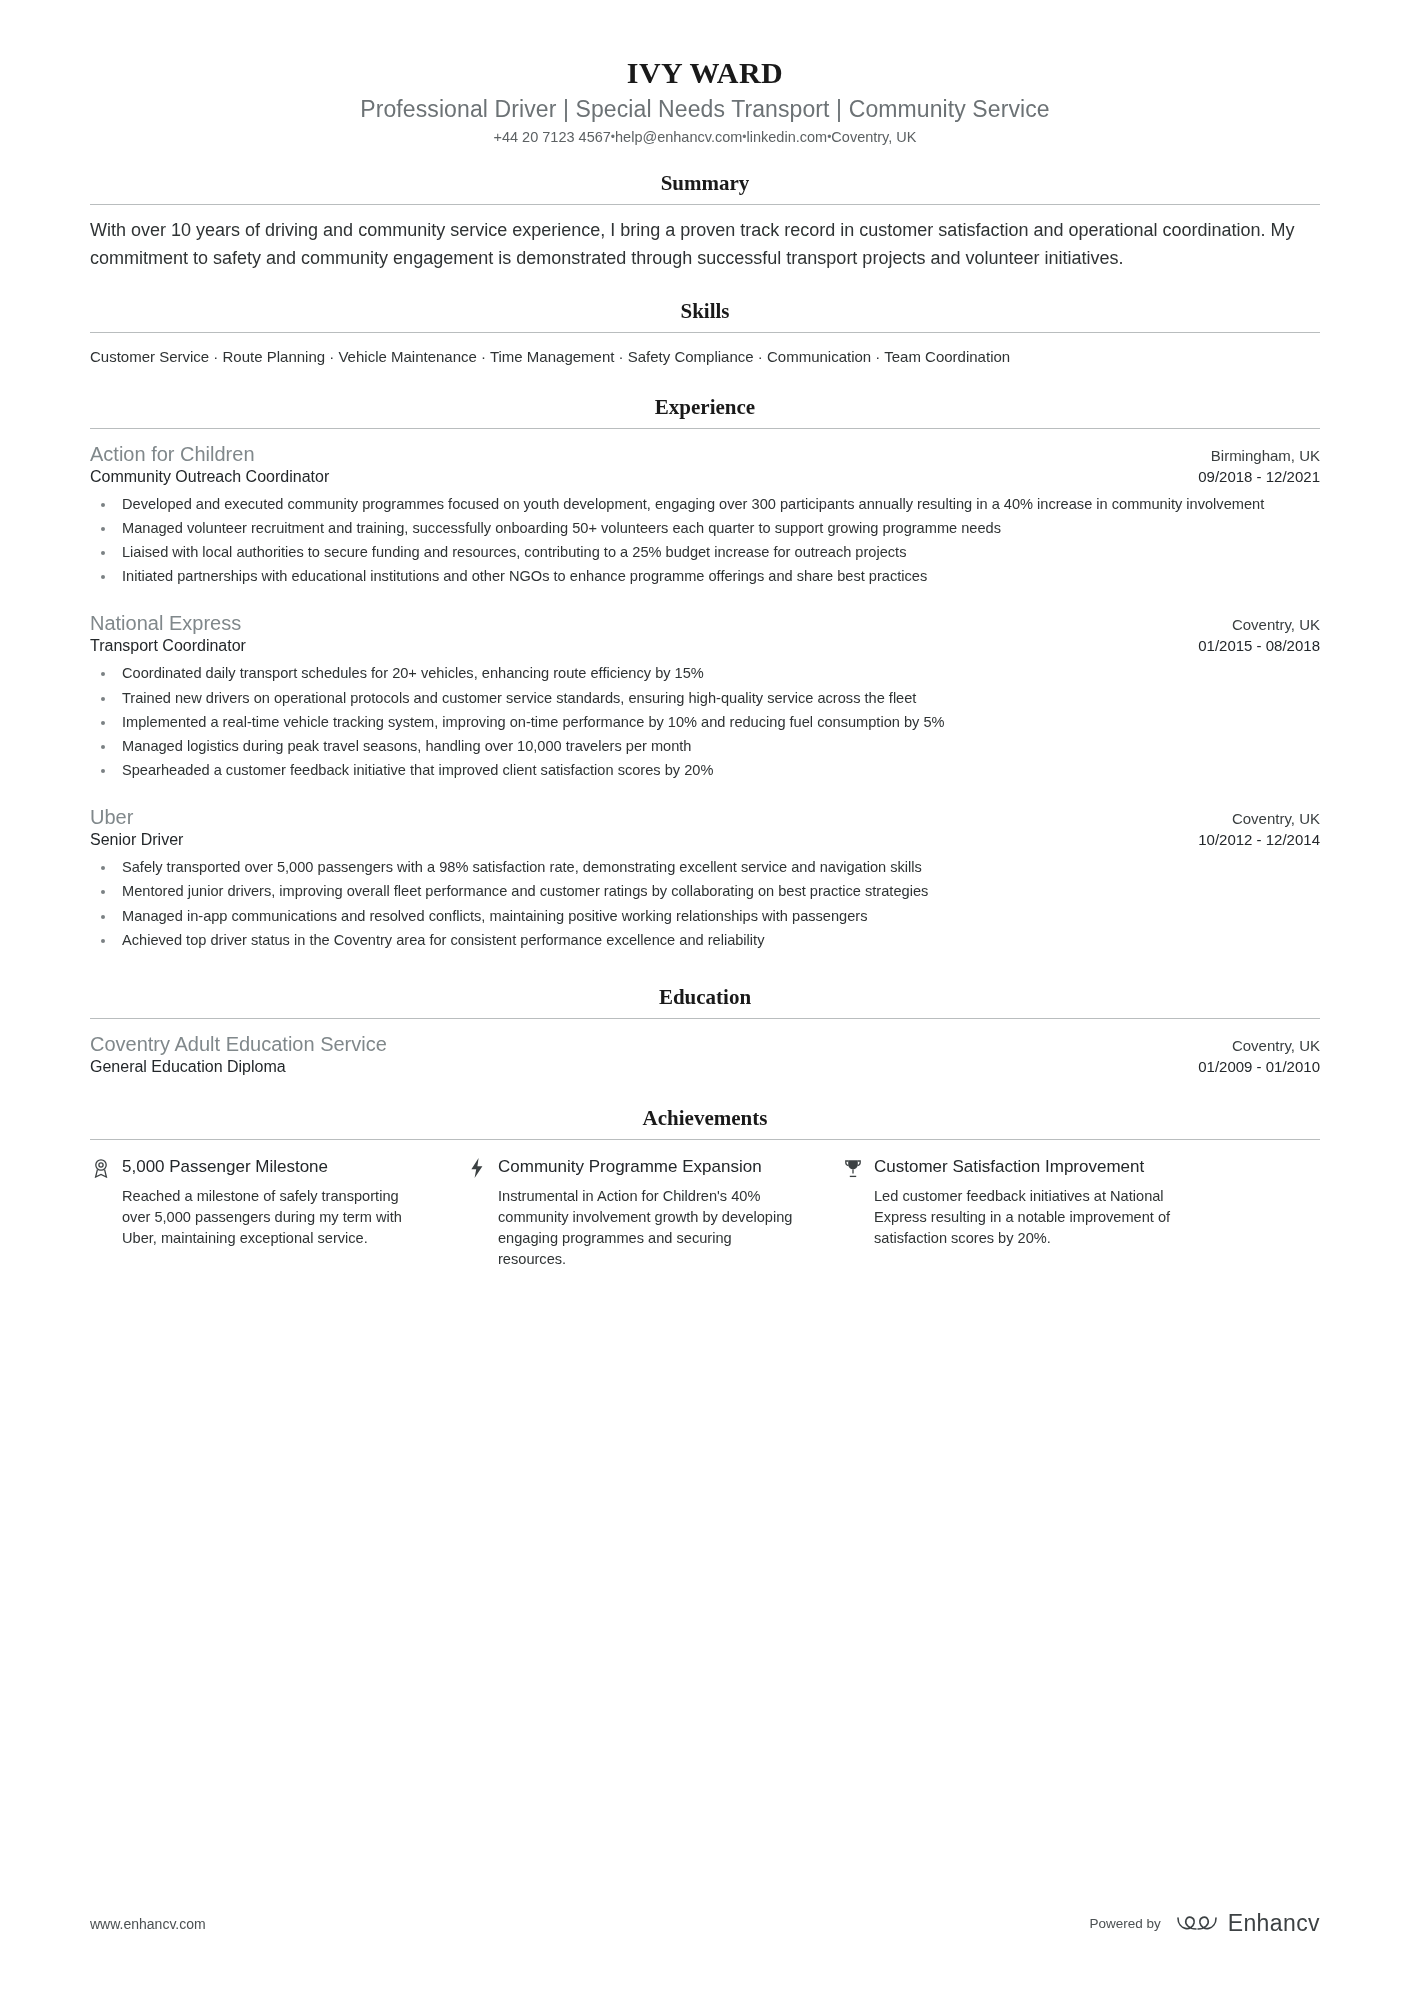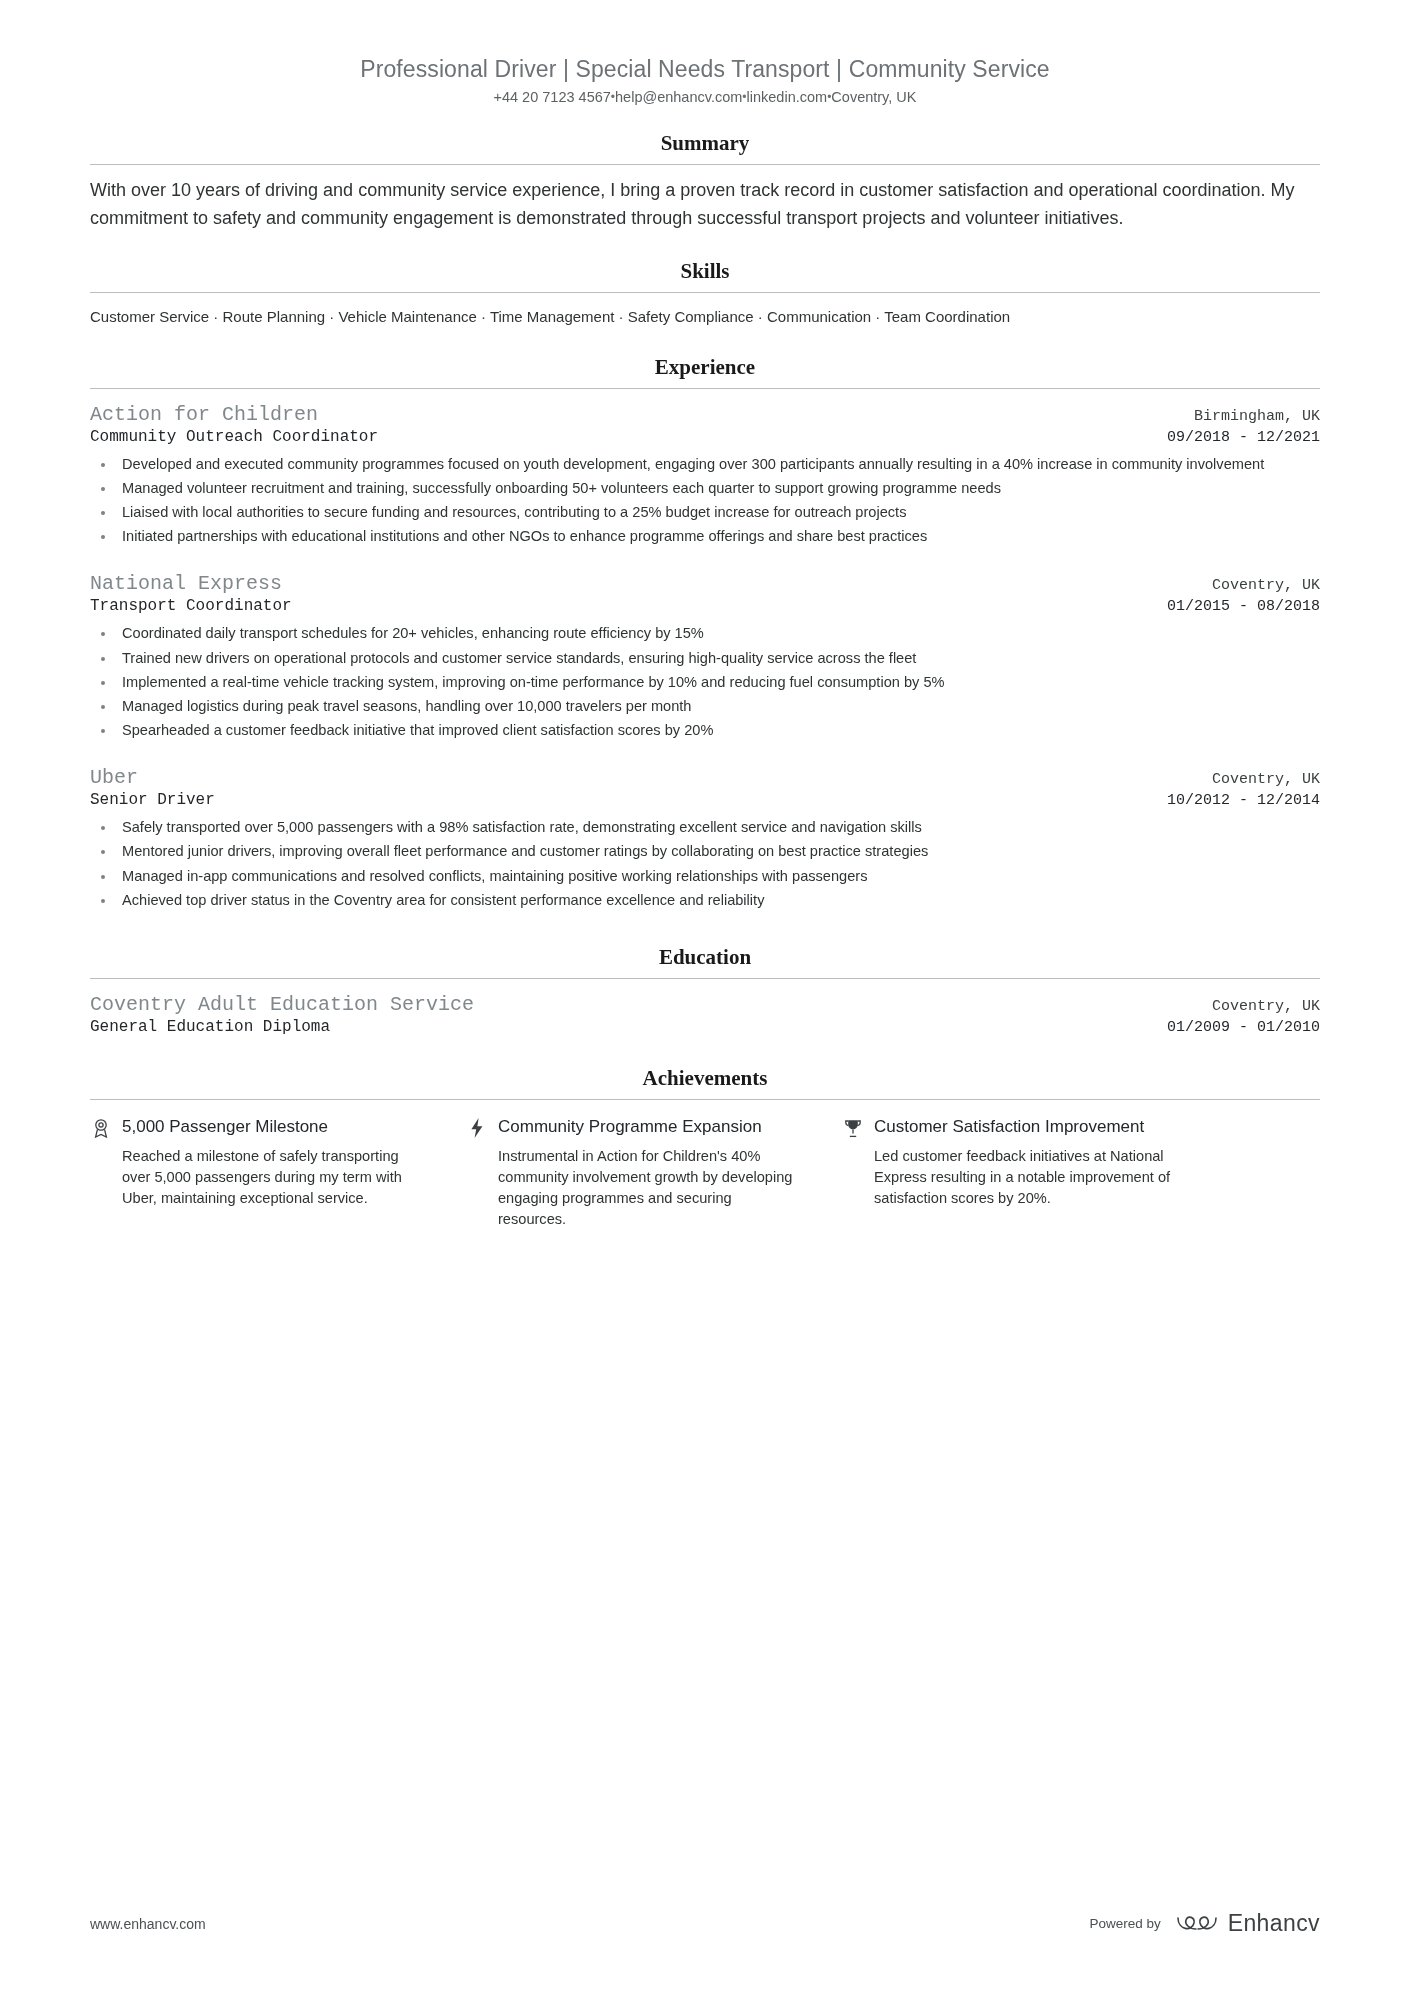--- a/index.html
+++ b/index.html
@@ -71,21 +71,20 @@
     max-width: 1060px;
   }
 
   
   .entry { padding-top: 14px; }
   .entry + .entry { padding-top: 22px; }
   .entry-row {
     display: flex;
     justify-content: space-between;
     align-items: baseline;
-    font-family: Liberation Mono, monospace;
   }
   .org {
     font-size: 20px;
     color: #80888b;
     font-weight: 400;
   }
   .loc {
     font-size: 15px;
     color: #3a3f40;
   }
@@ -171,20 +170,21 @@
     color: #3c4143;
     letter-spacing: 0.4px;
   }
 </style>
 </head>
 <body>
 
 <div class="page">
 
   <div class="hdr">
+    <div class="hdr-name">IVY WARD</div>
     <div class="hdr-title">Professional Driver | Special Needs Transport | Community Service</div>
     <div class="hdr-contacts">
       <span>+44 20 7123 4567</span>
       <span class="dot">•</span>
       <span>help@enhancv.com</span>
       <span class="dot">•</span>
       <span>linkedin.com</span>
       <span class="dot">•</span>
       <span>Coventry, UK</span>
     </div>

